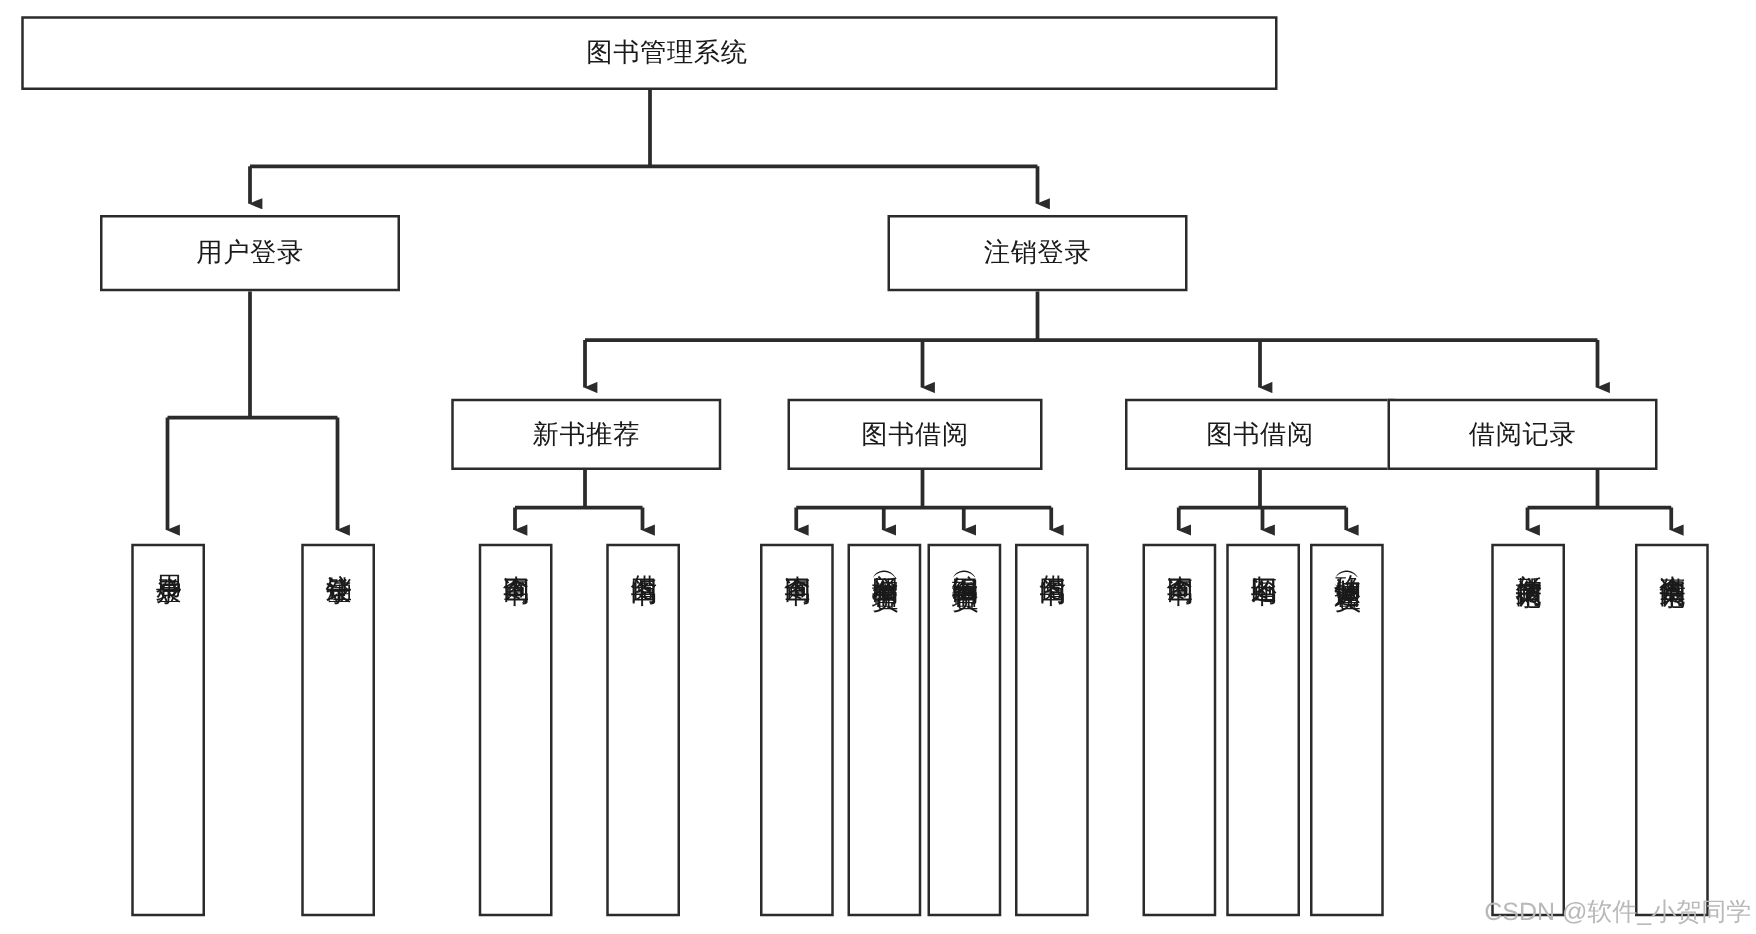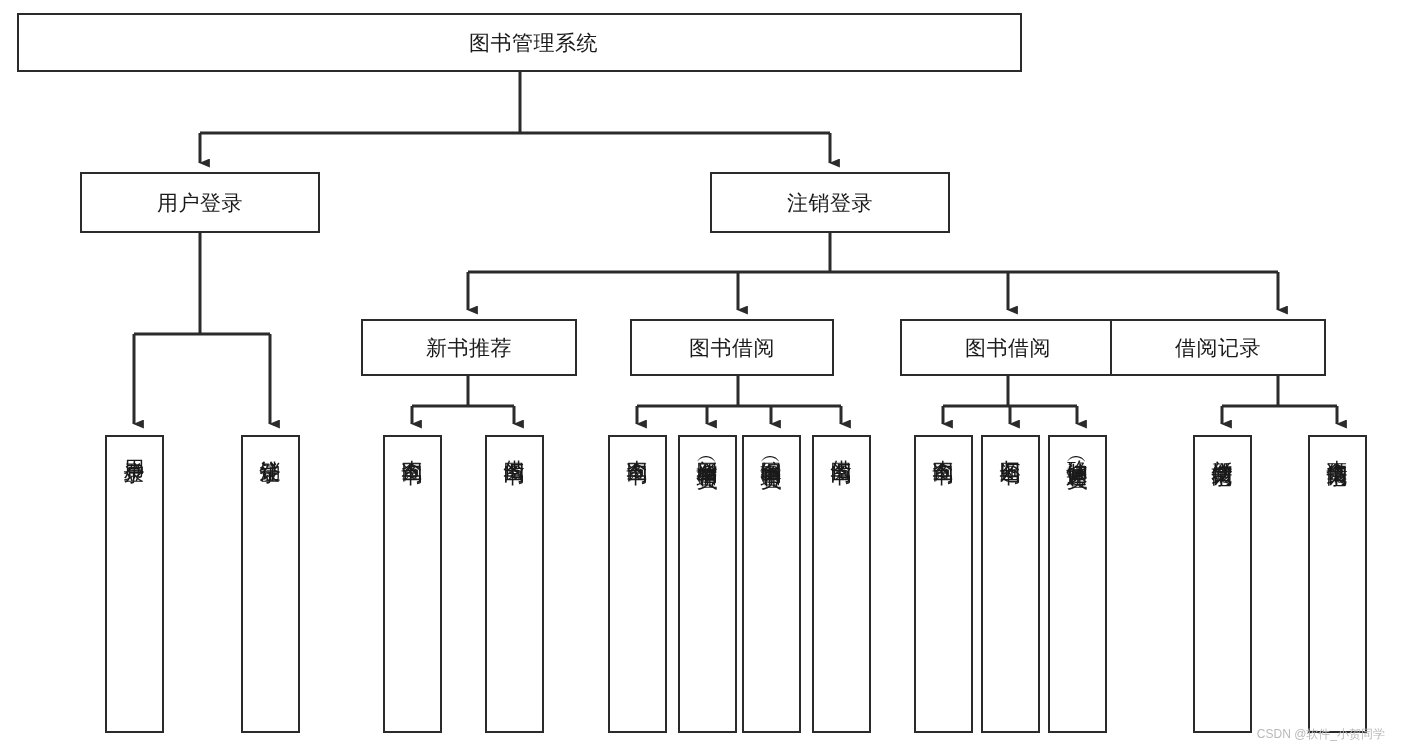--- a/index.html
+++ b/index.html
@@ -56,23 +56,23 @@
   .node.vert .node-label {
     writing-mode: vertical-rl;
     text-orientation: upright;
     font-size: 21px;
     line-height: 1.0;
     letter-spacing: 1.5px;
     white-space: nowrap;
   }
   #watermark {
     position: absolute;
-    right: 20px;
+    right: 4px;
     bottom: 4px;
-    font-size: 12px;
+    font-size: 20px;
     color: #b9b9b9;
     z-index: 5;
     white-space: nowrap;
     user-select: none;
   }
 </style>
 </head>
 <body>
 
 <div id="canvas">

